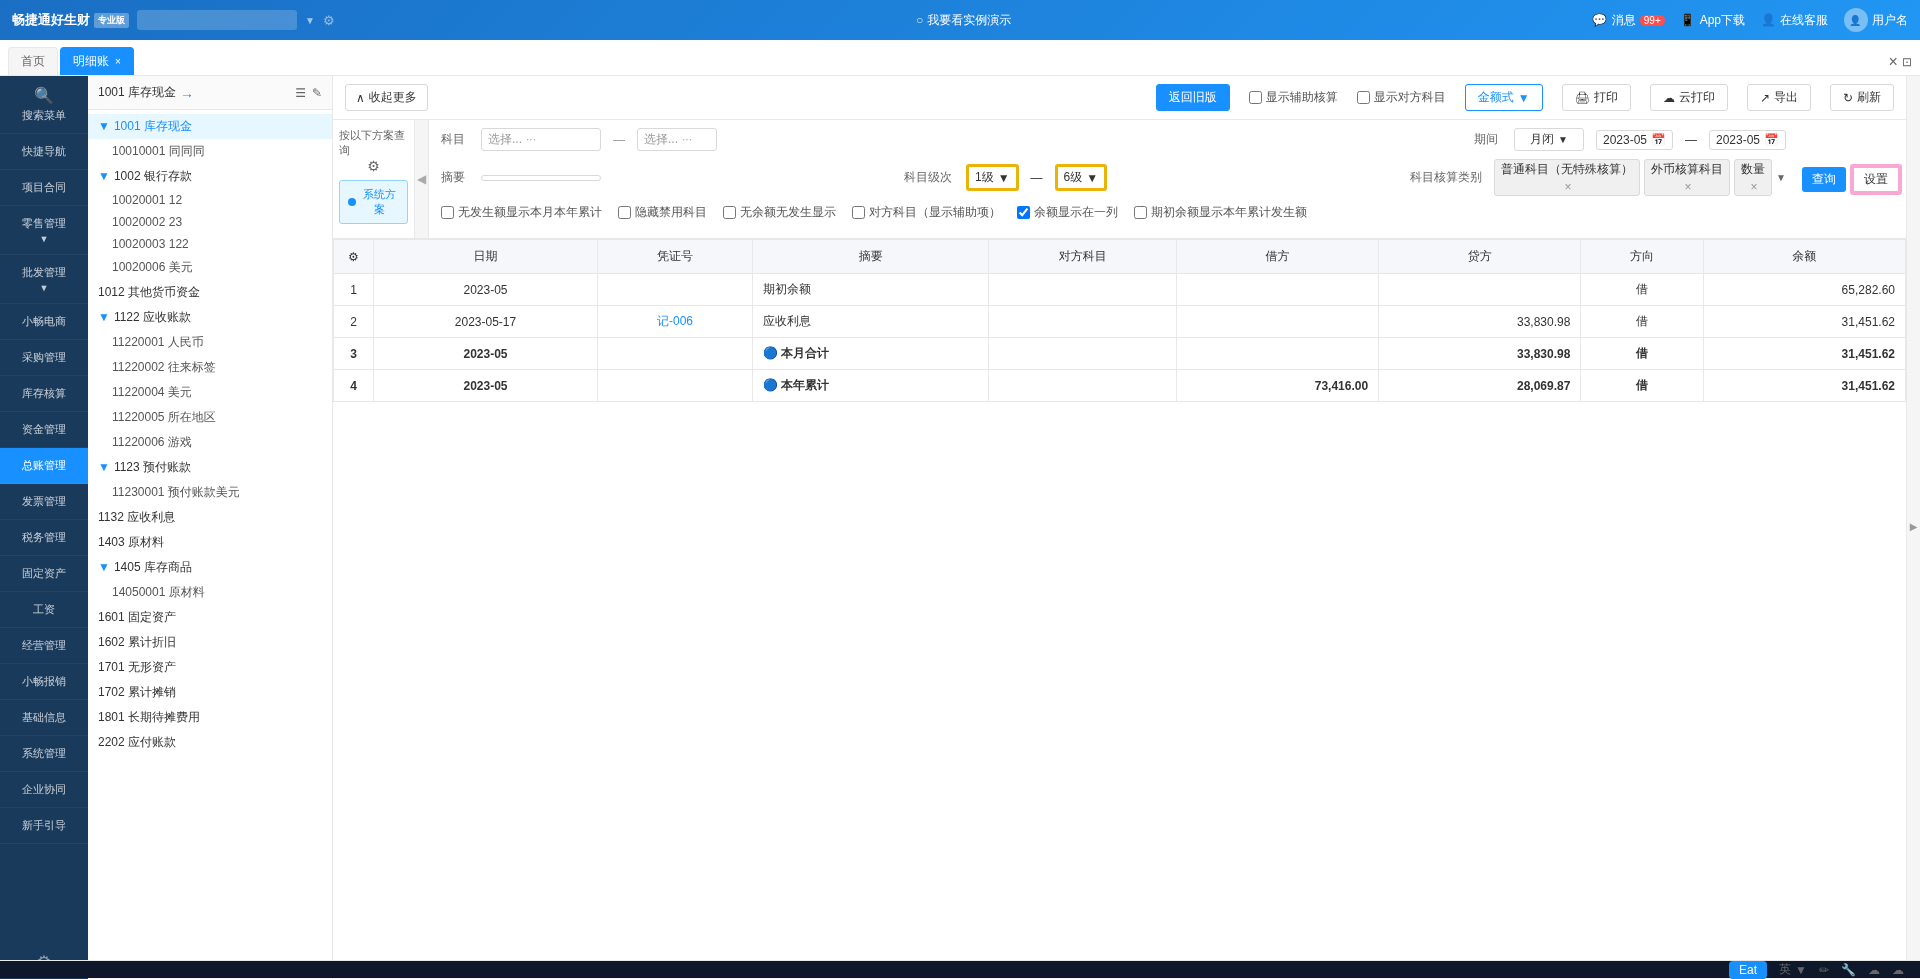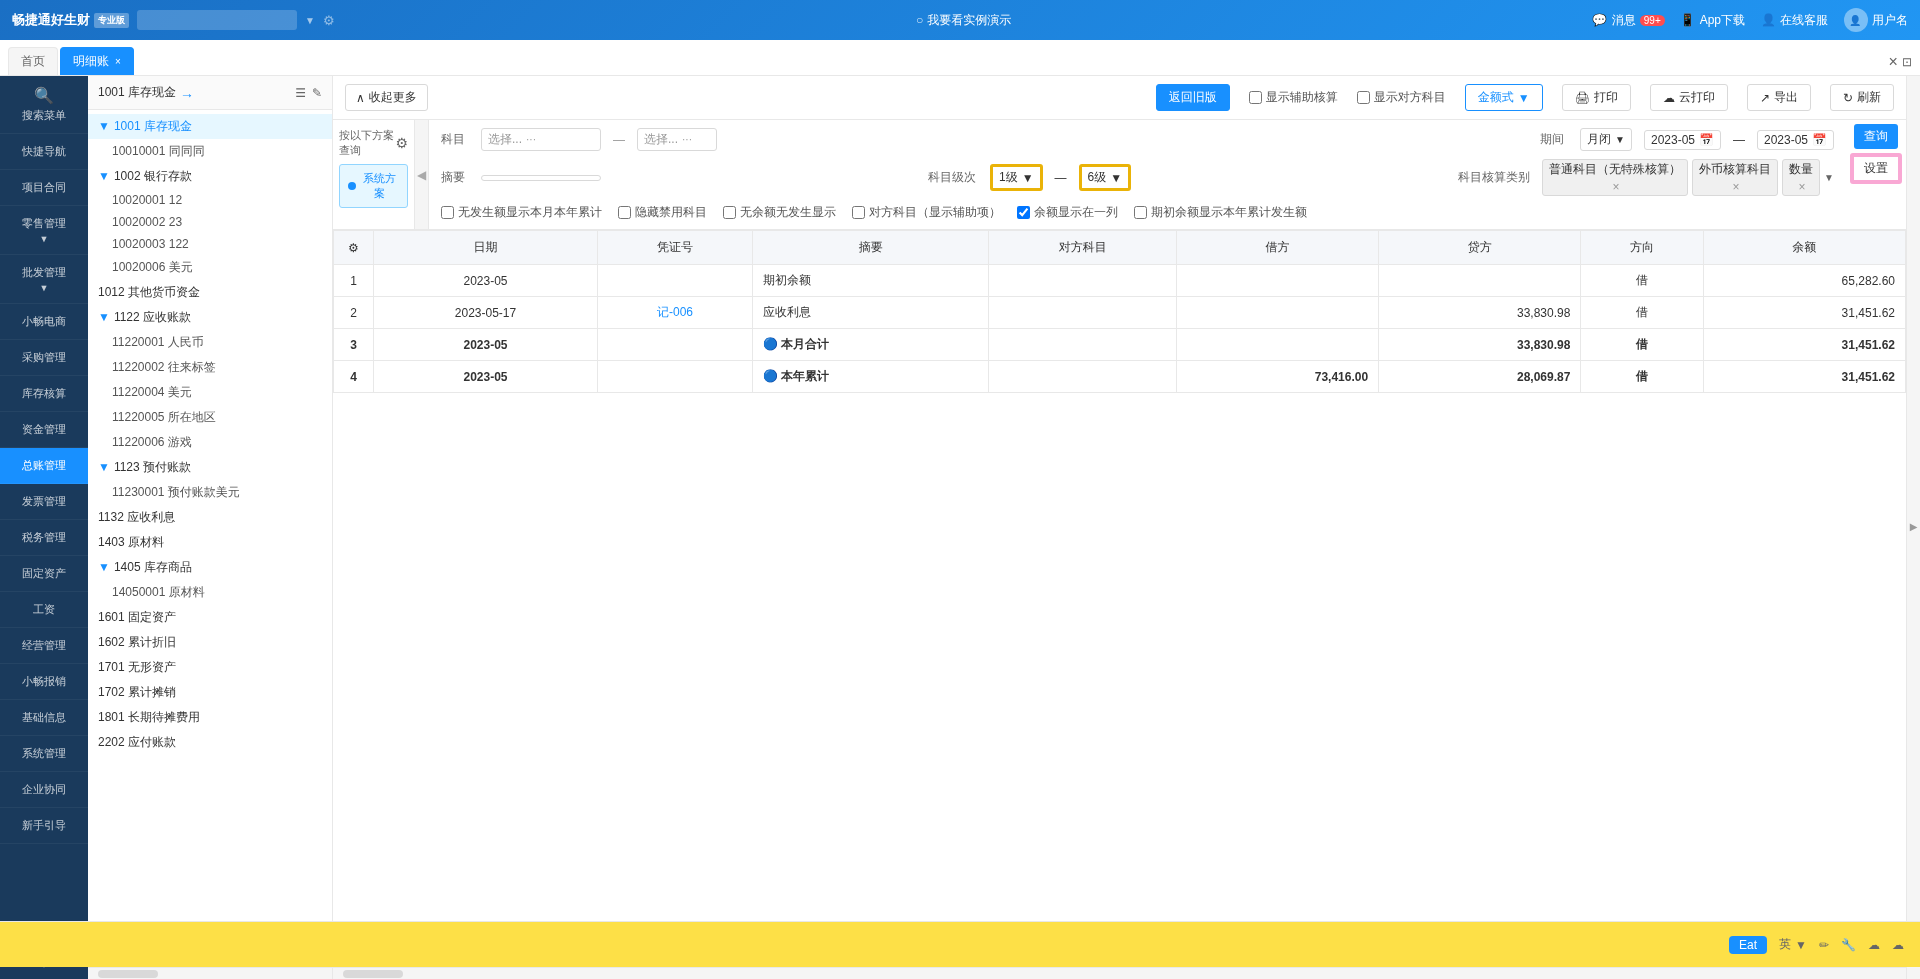--- a/index.html
+++ b/index.html
@@ -197,21 +197,21 @@
       color: #1890ff;
       cursor: pointer;
       text-align: center;
       margin-bottom: 6px;
     }
     .scheme-dot { width: 8px; height: 8px; border-radius: 50%; background: #1890ff; flex-shrink: 0; }
 
     
     .query-btn-row {
       display: flex;
-      flex-direction: column;
+      flex-direction: row;
       align-items: center;
       gap: 4px;
       padding: 4px;
       flex-shrink: 0;
     }
     .query-btn { padding: 4px 10px; background: #1890ff; color: white; border: none; border-radius: 3px; cursor: pointer; font-size: 12px; white-space: nowrap; }
     .settings-btn { padding: 3px 10px; background: white; color: #333; border: 4px solid #f9a8d4; border-radius: 3px; cursor: pointer; font-size: 12px; white-space: nowrap; }
 
     .expand-btn {
       display: flex;
@@ -471,21 +471,21 @@
         <button class="btn">
           <span>↻</span>
           <span>刷新</span>
         </button>
       </div>
     </div>
 
     <div style="display:flex;border-bottom:1px solid #e8e8e8;background:white;flex-shrink:0;">
 
       <div style="width:82px;border-right:1px solid #e8e8e8;padding:8px 6px;">
-        <div style="display:flex;align-items:center;justify-content:space-between;margin-bottom:6px;">
+        <div style="display:flex;align-items:center;justify-content:space-between;margin-bottom:6px;flex-direction:column;">
           <span style="font-size:11px;color:#666;">按以下方案查询</span>
           <span style="font-size:14px;color:#666;cursor:pointer;">⚙</span>
         </div>
         <div class="filter-scheme-btn">
           <div style="display:flex;align-items:center;gap:4px;">
             <div class="scheme-dot"></div>
             <span>系统方案</span>
           </div>
         </div>
       </div>
@@ -502,21 +502,21 @@
             <span style="color:#999;font-size:12px;">选择...</span>
             <span style="color:#999;font-size:10px;">···</span>
           </div>
           <span style="color:#999;">—</span>
           <div style="display:flex;align-items:center;gap:4px;border:1px solid #d9d9d9;border-radius:3px;padding:2px 6px;min-width:80px;">
             <span style="color:#999;font-size:12px;">选择...</span>
             <span style="color:#999;font-size:10px;">···</span>
           </div>
           <span style="flex:1;"></span>
           <span class="filter-label">期间</span>
-          <div style="display:flex;align-items:center;gap:4px;border:1px solid #d9d9d9;border-radius:3px;padding:2px 6px;">
+          <div style="display:flex;align-items:center;gap:4px;border:1px solid #d9d9d9;border-radius:3px;padding:2px 15px;">
             <span style="font-size:12px;">月闭</span>
             <span style="font-size:10px;">▼</span>
           </div>
           <div style="display:flex;align-items:center;gap:4px;border:1px solid #d9d9d9;border-radius:3px;padding:2px 6px;">
             <span>2023-05</span>
             <span style="color:#999;">📅</span>
           </div>
           <span>—</span>
           <div style="display:flex;align-items:center;gap:4px;border:1px solid #d9d9d9;border-radius:3px;padding:2px 6px;">
             <span>2023-05</span>
@@ -666,21 +666,21 @@
     <div class="h-scrollbar">
       <div class="h-scrollbar-thumb"></div>
     </div>
   </div>
 
   <div style="width:14px;background:#f5f5f5;border-left:1px solid #e8e8e8;display:flex;align-items:center;justify-content:center;cursor:pointer;color:#999;font-size:10px;flex-shrink:0;writing-mode:vertical-rl;letter-spacing:2px;">
     ▶
   </div>
 </div>
 
-<div style="height:46px;background:#fde047;border-top:1px solid #e8e8e8;display:flex;align-items:center;justify-content:flex-end;padding:0 16px;gap:12px;font-size:12px;color:#666;position:fixed;bottom:12px;left:0;right:0;z-index:10;">
+<div style="height:18px;background:#0f172a;border-top:1px solid #e8e8e8;display:flex;align-items:center;justify-content:flex-end;padding:0 16px;gap:12px;font-size:12px;color:#666;position:fixed;bottom:1px;left:0;right:0;z-index:10;">
   <div style="display:flex;align-items:center;gap:4px;background:#1890ff;color:white;border-radius:4px;padding:2px 10px;cursor:pointer;">
     <span>Eat</span>
   </div>
   <div style="display:flex;align-items:center;gap:4px;cursor:pointer;">
     <span>英</span>
     <span>▼</span>
   </div>
   <span>✏</span>
   <span>🔧</span>
   <span>☁</span>

